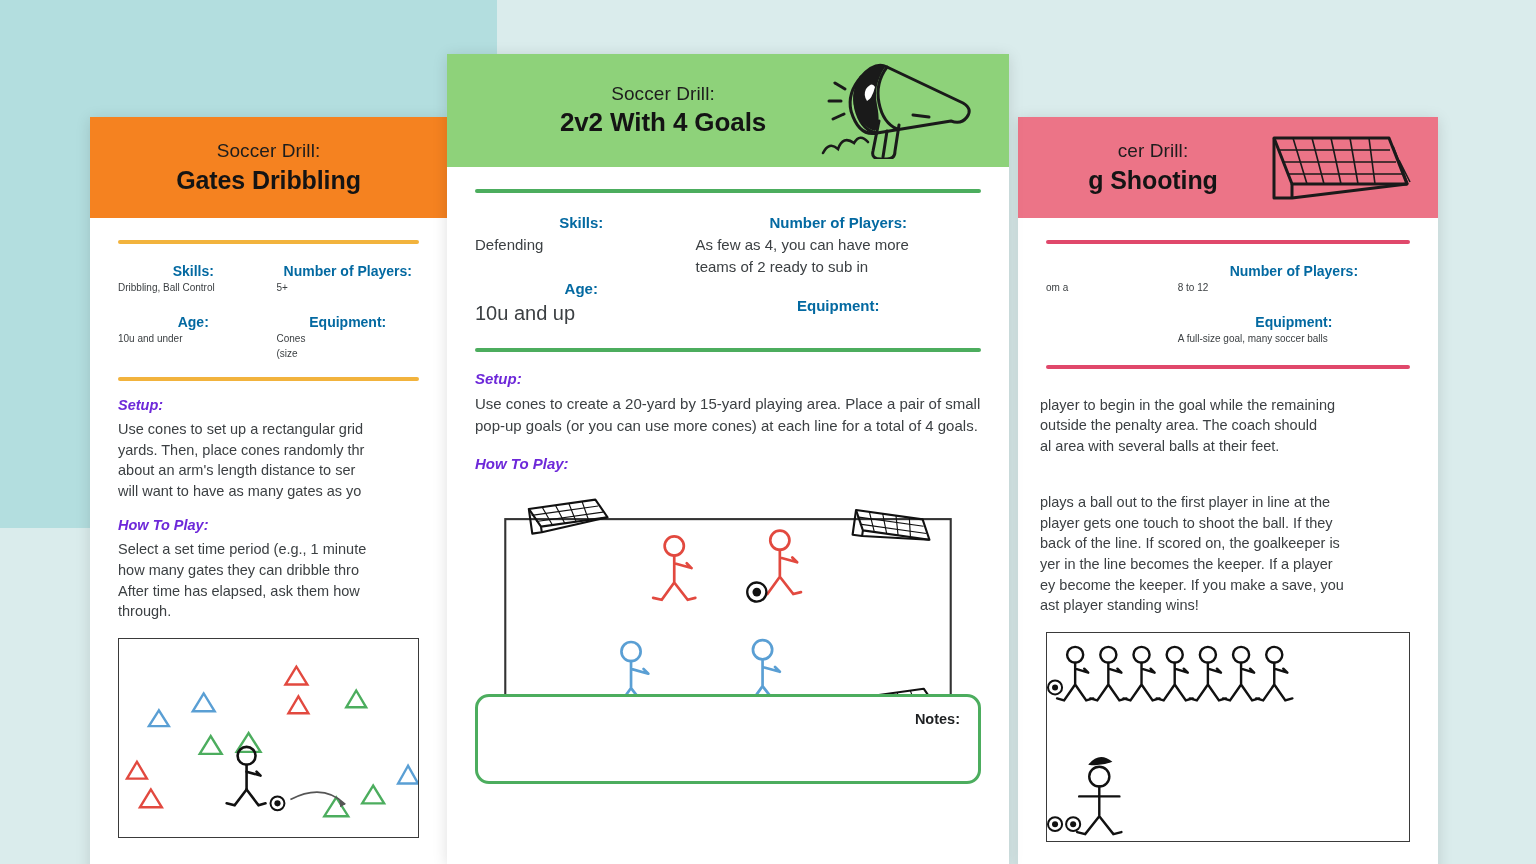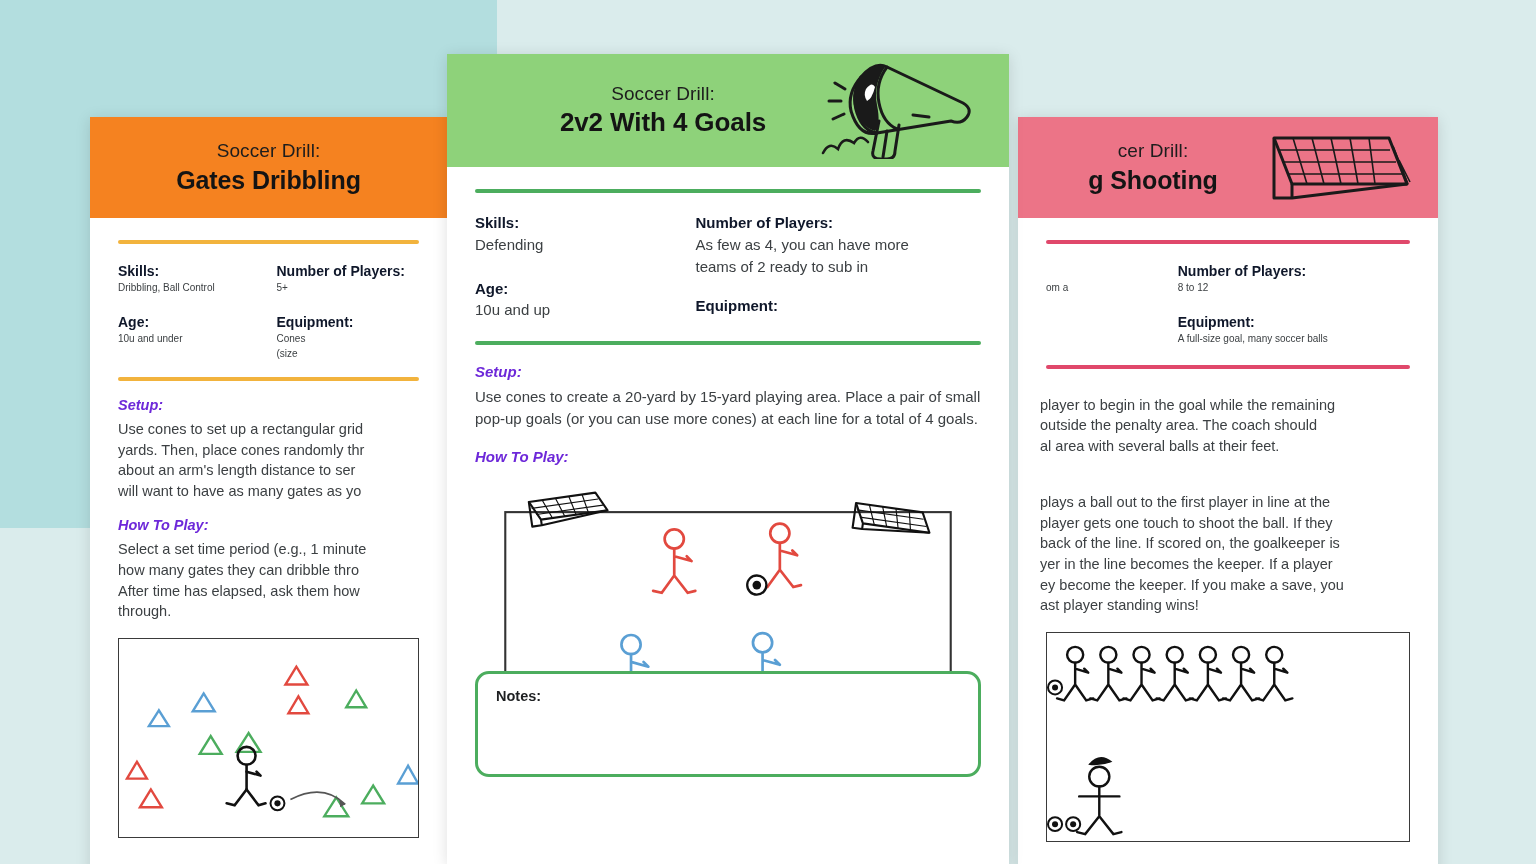--- a/index.html
+++ b/index.html
@@ -44,38 +44,38 @@
   .band-icon { position:absolute; right:24px; top:50%; transform:translateY(-50%); }
 
   .card-body { padding:0 28px; position:relative; }
   .rule { height:4px; width:100%; margin:22px 0 0 0; border-radius:2px; }
 
   .meta-grid { display:flex; gap:0; padding:17px 0 14px 0; }
   .meta-col { flex:0 0 50%; }
   .meta-col.right { padding-left:8px; }
   .meta-block { margin-bottom:16px; }
   .meta-block:last-child { margin-bottom:0; }
-  .meta-label { font-size:14px; font-weight:bold; color:#0f172a; line-height:1.45; }
+  .meta-label { font-size:14px; font-weight:bold; color:#0369a1; line-height:1.45;text-align:center; }
   .meta-value { font-size:10px; color:#3c4043; line-height:1.45; }
 
   .sec { margin-top:16px; }
   .sec-head { font-size:14.5px; font-weight:bold; color:#6d28d9; margin-bottom:6px;font-style:italic; }
   .sec-body { font-size:14.5px; color:#3c4043; line-height:1.42; }
   #card-center .sec-head { font-size:15px; }
   #card-center .sec-body { font-size:15px; line-height:1.45; }
 
   .diagram { border:1.6px solid #3a3a3a; background:#fff; position:relative; }
   #diag-left { margin-top:16px; height:200px; }
   #diag-right { margin-top:16px; height:210px; }
   #diag-center { margin:26px 10px 0 10px; height:240px; border:none; }
 
   .notes-box {
     position:absolute; left:28px; right:28px; bottom:-46px;
     border:3px solid #4cad5e; border-radius:14px; background:#fff;
-    height:106px; padding:14px 18px;
+    height:90px; padding:14px 18px;text-align:right;
   }
   .notes-label { font-size:14.5px; font-weight:bold; color:#1e2022; }
 
   .clip { overflow:hidden; }
 </style>
 </head>
 <body>
 
 <div id="bg">
   <div class="bg-base"></div>
@@ -313,21 +313,21 @@
   <div class="card-body">
     <div class="rule"></div>
     <div class="meta-grid" style="padding-top:19px">
       <div class="meta-col" style="flex:0 0 42%">
         <div class="meta-block" style="margin-bottom:22px">
           <div class="meta-label" style="font-size:15px">Skills:</div>
           <div class="meta-value" style="font-size:15px">Defending</div>
         </div>
         <div class="meta-block">
           <div class="meta-label" style="font-size:15px">Age:</div>
-          <div class="meta-value" style="font-size:15px">10u and up</div>
+          <div class="meta-value" style="font-size:20px">10u and up</div>
         </div>
       </div>
       <div class="meta-col right" style="flex:0 0 58%">
         <div class="meta-block" style="margin-bottom:18px">
           <div class="meta-label" style="font-size:15px">Number of Players:</div>
           <div class="meta-value" style="font-size:15px;max-width:250px">As few as 4, you can have more teams of 2 ready to sub in</div>
         </div>
         <div class="meta-block">
           <div class="meta-label" style="font-size:15px">Equipment:</div>
         </div>

